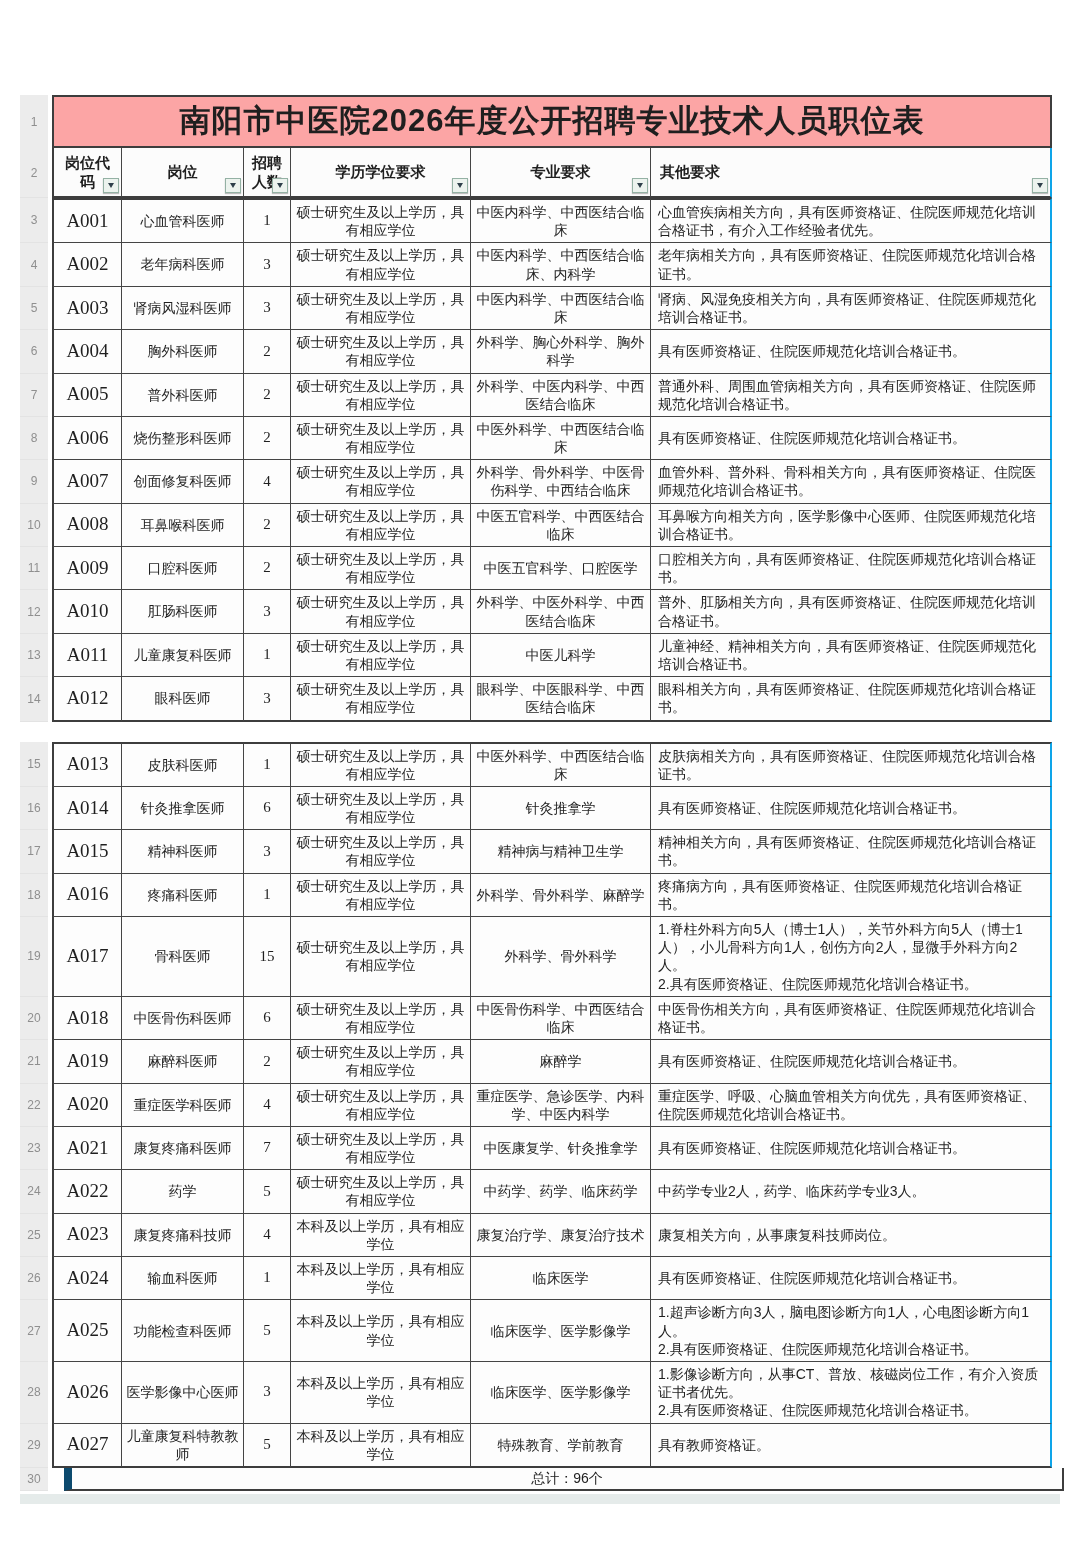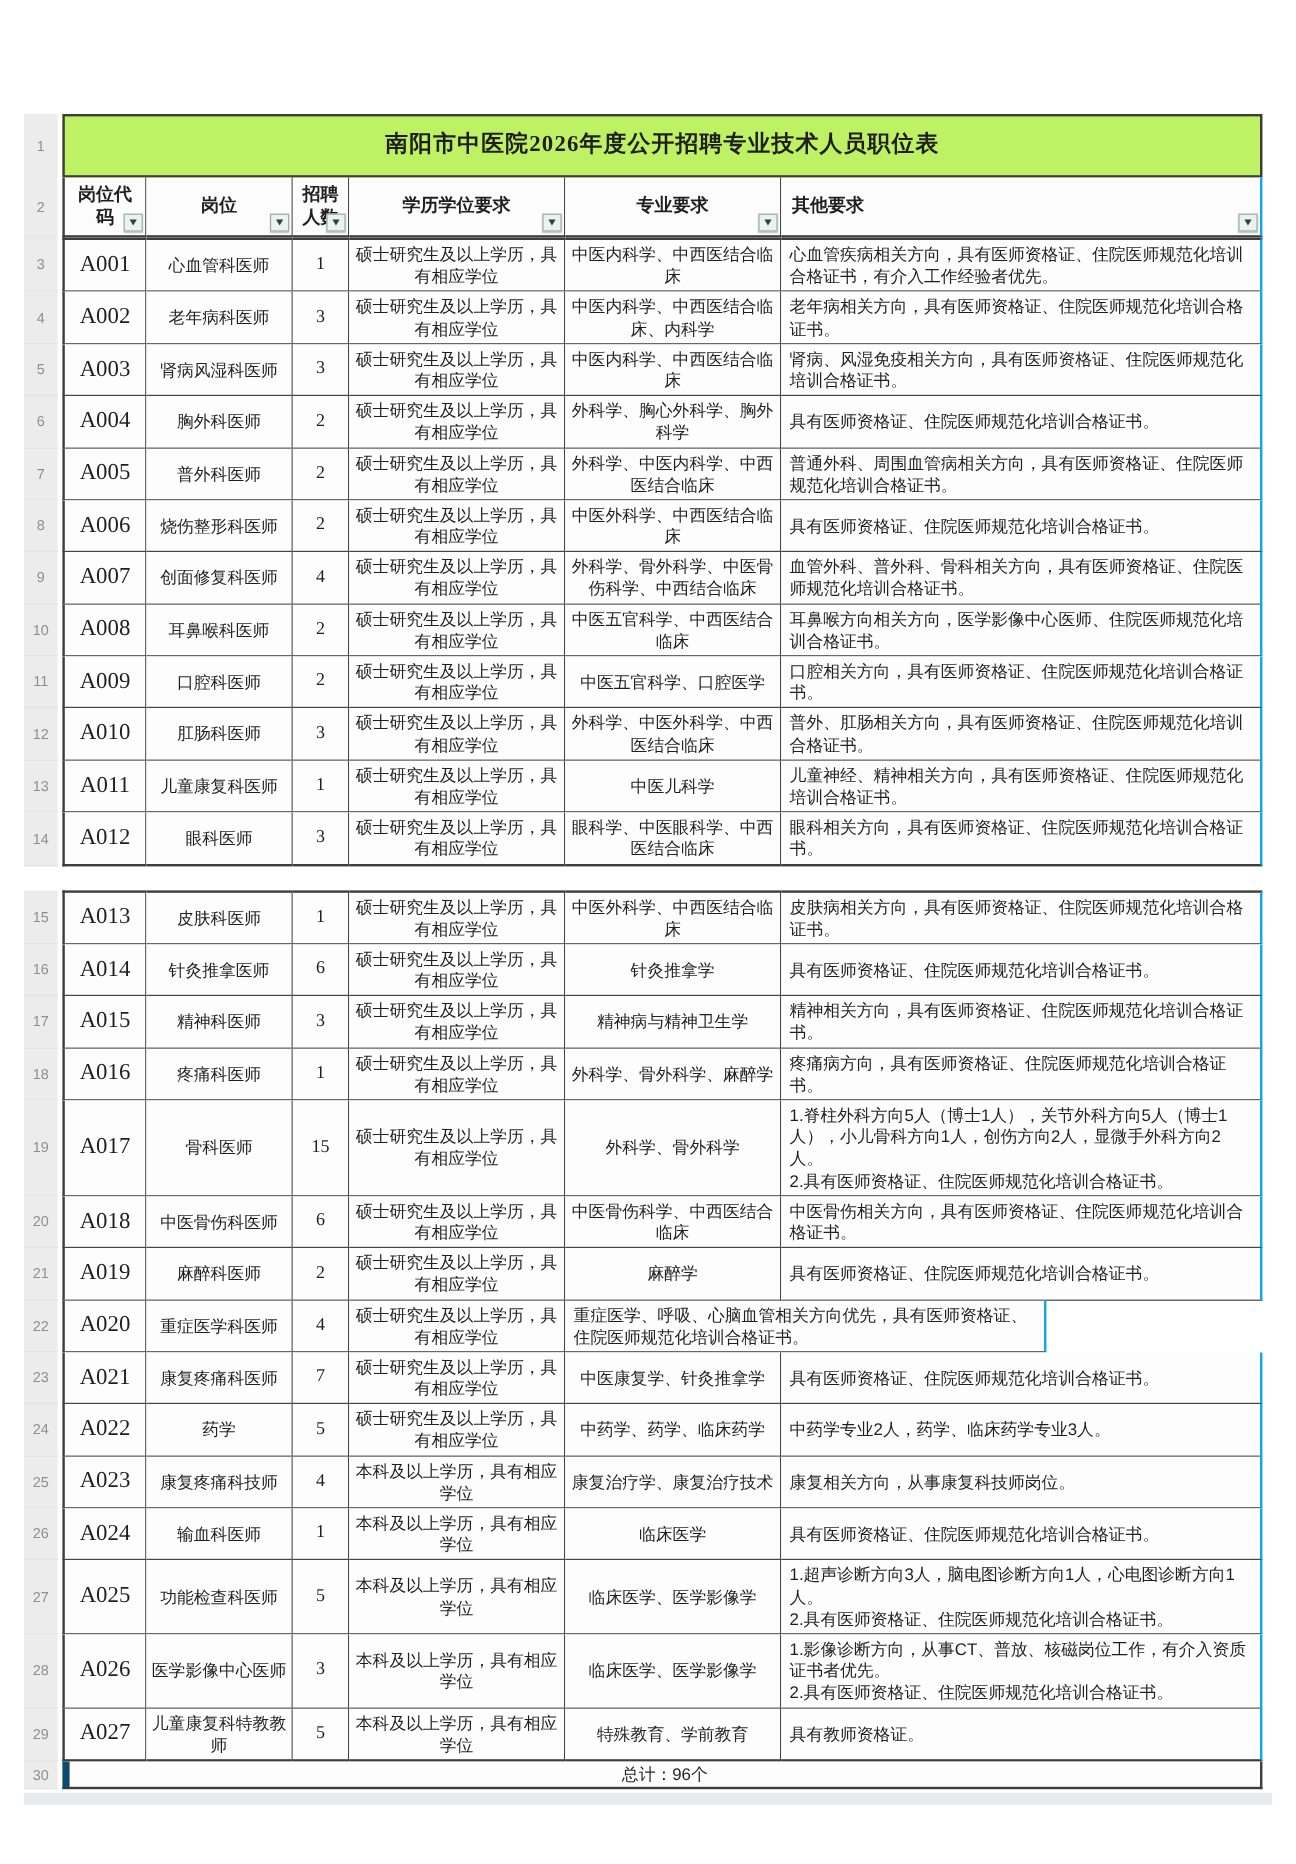--- a/index.html
+++ b/index.html
@@ -17,40 +17,40 @@
         text-align:center;font-size:14px;line-height:1.3;padding:3px 4px;min-height:40px;}
   .c-code{width:70px;min-width:70px;border-left:2px solid #3d3d3d;font-family:"Liberation Serif","DejaVu Serif",serif;font-size:19px;}
   .c-pos{width:122px;min-width:122px;}
   .c-count{width:47px;min-width:47px;font-family:"Liberation Serif","DejaVu Serif",serif;font-size:15px;}
   .c-edu{width:180px;min-width:180px;}
   .c-major{width:180px;min-width:180px;}
   .c-other{width:401px;min-width:401px;border-right:2px solid #0ea5e9;justify-content:flex-start;
            text-align:left;white-space:pre-line;padding:3px 7px;}
   
   .title-row .rownum{border-bottom:none;}
-  .title-cell{width:1000px;min-width:1000px;border:2px solid #3d3d3d;background:#bef264;
+  .title-cell{width:1000px;min-width:1000px;border:2px solid #3d3d3d;background:#fca5a5;
               display:flex;align-items:center;justify-content:center;min-height:53px;
-              font-size:19px;font-weight:bold;letter-spacing:1px;font-family:Liberation Serif, serif;}
+              font-size:31px;font-weight:bold;letter-spacing:1px;}
   
   .header-row .cell{font-weight:bold;font-size:15px;position:relative;min-height:50px;
                     border-top:none;border-bottom:2px solid #3d3d3d;background:#fcfcfc;}
   .header-row .c-code,.header-row .c-count{font-family:"Liberation Sans","DejaVu Sans",sans-serif;justify-content:flex-end;}
   .h-label{display:block;padding:0 2px;}
   .filter-btn{position:absolute;right:2px;bottom:3px;width:14px;height:13px;background:#ecf3ee;
               border:1px solid #94b1a4;box-shadow:0 1px 1px rgba(0,0,0,.25);
               display:flex;align-items:center;justify-content:center;cursor:pointer;}
   .filter-btn .tri{width:0;height:0;border-left:3.5px solid transparent;border-right:3.5px solid transparent;
                    border-top:5px solid #2e3f4a;}
   
   .section .row:first-child .cell{border-top:2px solid #3d3d3d;}
   .section .row:last-child .cell{border-bottom:2px solid #3d3d3d;}
   .section-gap{height:20px;background:#ffffff;}
   
   .total-row .cell{min-height:23px;padding:1px 4px;}
-  .total-cell{width:1000px;min-width:1000px;border-left:6px solid #0c4a6e;border-right:2px solid #3d3d3d;}
+  .total-cell{width:1000px;min-width:1000px;border-left:8px solid #0c4a6e;border-right:2px solid #3d3d3d;margin-left:12px;}
   .bottom-strip{height:10px;background:#e5ebea;margin-top:3px;width:1040px;}
 </style>
 </head>
 <body>
 
 <div class="page">
   <div class="sheet">
 
     <div class="section">
       <div class="row title-row">
@@ -270,20 +270,21 @@
             <div class="cell c-edu">硕士研究生及以上学历，具有相应学位</div>
             <div class="cell c-major">麻醉学</div>
             <div class="cell c-other">具有医师资格证、住院医师规范化培训合格证书。</div>
           </div>
           <div class="row">
             <div class="rownum">22</div>
             <div class="cell c-code">A020</div>
             <div class="cell c-pos">重症医学科医师</div>
             <div class="cell c-count">4</div>
             <div class="cell c-edu">硕士研究生及以上学历，具有相应学位</div>
+            <div class="cell c-major">重症医学、急诊医学、内科学、中医内科学</div>
             <div class="cell c-other">重症医学、呼吸、心脑血管相关方向优先，具有医师资格证、住院医师规范化培训合格证书。</div>
           </div>
           <div class="row">
             <div class="rownum">23</div>
             <div class="cell c-code">A021</div>
             <div class="cell c-pos">康复疼痛科医师</div>
             <div class="cell c-count">7</div>
             <div class="cell c-edu">硕士研究生及以上学历，具有相应学位</div>
             <div class="cell c-major">中医康复学、针灸推拿学</div>
             <div class="cell c-other">具有医师资格证、住院医师规范化培训合格证书。</div>

